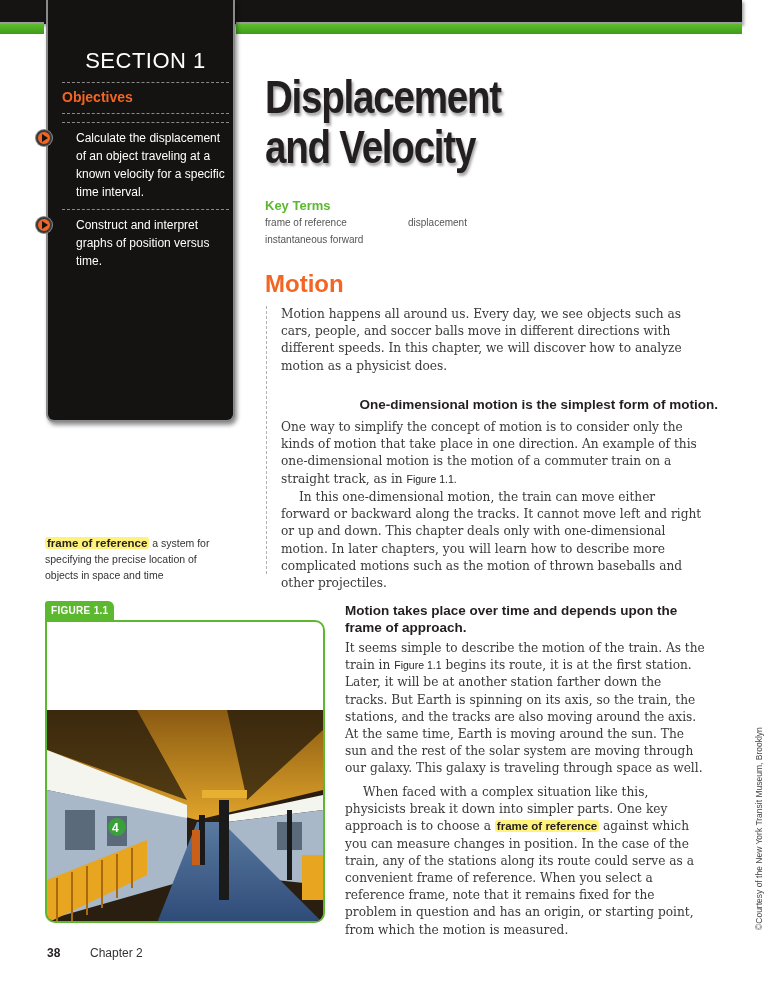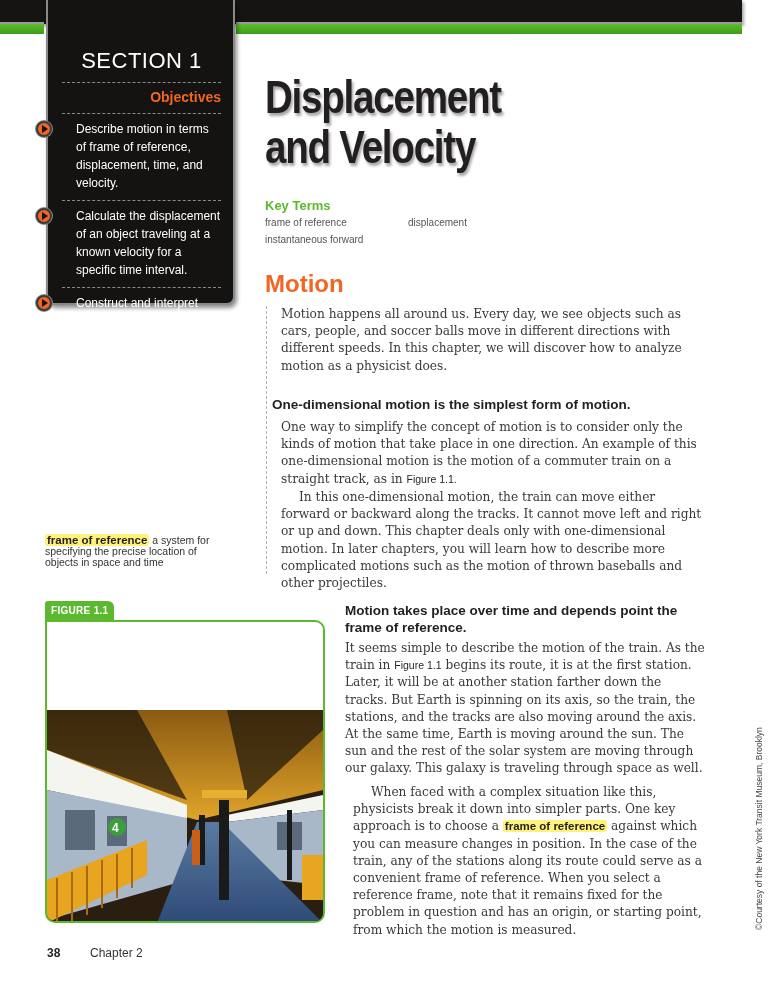--- a/index.html
+++ b/index.html
@@ -8,90 +8,86 @@
 
   
   .top-band { position: absolute; left: 0; top: 0; width: 742px; height: 24px; background: #161412; box-shadow: 2px 2px 3px rgba(0,0,0,0.35); }
   .top-green-left { position: absolute; left: 0; top: 24px; width: 44px; height: 10px; background: linear-gradient(#5cbf2a, #3f9a1a); }
   .top-green-right { position: absolute; left: 236px; top: 24px; width: 506px; height: 10px; background: linear-gradient(#5cbf2a, #3f9a1a); }
   .top-gray-line-left { position: absolute; left: 0; top: 22px; width: 44px; height: 2px; background: #9a9a9a; }
   .top-gray-line-right { position: absolute; left: 236px; top: 22px; width: 506px; height: 2px; background: #9a9a9a; }
 
   
   .section-panel {
-    position: absolute; left: 46px; top: 0; width: 189px; height: 305px;
+    position: absolute; left: 46px; top: 0; width: 189px; height: 422px;
     background: #141312; border-radius: 0 0 8px 8px;
     box-shadow: 2px 3px 4px rgba(0,0,0,0.45);
     border-left: 2px solid #8a8a8a; border-right: 2px solid #8a8a8a; border-bottom: 2px solid #8a8a8a;
-    padding: 0 12px 0 14px;
+    padding: 0 4px 0 14px;
   }
   .section-title { color: #ffffff; font-size: 22px; text-align: center; margin-top: 48px; letter-spacing: 0.5px; font-weight: normal; }
   .dash { border-top: 1px dashed #8a8a8a; margin: 8px 0 6px 0; }
-  .objectives-label { color: #f26522; font-weight: bold; font-size: 14px; text-align: right; }
+  .objectives-label { color: #f26522; font-weight: bold; font-size: 14px; text-align: left; }
   .objective { position: relative; color: #ffffff; font-size: 12px; line-height: 18px; padding-left: 14px; font-family: "Liberation Sans", sans-serif; font-stretch: condensed; }
   .obj-bullet { position: absolute; left: -26px; top: 1px; width: 16px; height: 16px; border-radius: 50%; background: #f26522; border: 2px solid #3a3a3a; box-shadow: 0 0 0 1px #888; }
   .obj-bullet::after { content: ""; position: absolute; left: 4px; top: 2px; border-left: 6px solid #141312; border-top: 4px solid transparent; border-bottom: 4px solid transparent; }
 
   
   .main-title { position: absolute; left: 265px; top: 72px; font-size: 47px; line-height: 50px; font-weight: bold; color: #231f20; letter-spacing: -1.5px; transform: scaleX(0.82); transform-origin: left top; text-shadow: 2px 3px 3px rgba(0,0,0,0.35); font-family: "Liberation Sans", sans-serif; }
 
   .key-terms { position: absolute; left: 265px; top: 198px; width: 420px; }
   .key-terms-label { color: #5cb82f; font-weight: bold; font-size: 13px; margin-bottom: 2px; }
   .kt-grid { display: grid; grid-template-columns: 143px 200px; row-gap: 1px; }
   .kt-item { color: #555; font-size: 10px; line-height: 16px; }
 
   .motion-heading { position: absolute; left: 265px; top: 270px; color: #f26522; font-weight: bold; font-size: 24px; }
 
   .dotted-rule { position: absolute; left: 266px; top: 306px; height: 268px; border-left: 1px dashed #b0b0b0; }
 
   .body-text { font-family: "DejaVu Serif", "Liberation Serif", serif; font-size: 12.2px; line-height: 17.2px; color: #3a3a3a; }
   .para1 { position: absolute; left: 281px; top: 306px; width: 420px; }
   .sub-heading { font-family: "Liberation Sans", sans-serif; font-weight: bold; color: #231f20; font-size: 13.5px; }
-  .sub1 { position: absolute; left: 272px; top: 397px; width: 420px; }
+  .sub1 { position: absolute; left: 298px; top: 397px; width: 420px; text-align: right; }
   .para2 { position: absolute; left: 281px; top: 419px; width: 424px; }
   .para3 { position: absolute; left: 281px; top: 489px; width: 424px; text-indent: 18px; }
   .fig-ref { font-family: "Liberation Sans", sans-serif; font-weight: normal; font-size: 10.5px; color: #231f20; }
   .hl { font-family: "Liberation Sans", sans-serif; font-weight: bold; font-size: 11.5px; color: #231f20; background: #fff27a; border-radius: 3px; padding: 0 2px; }
 
-  .margin-def { position: absolute; left: 45px; top: 535px; width: 180px; font-size: 10.5px; line-height: 11px; color: #333; }
+  .margin-def { position: absolute; left: 45px; top: 535px; width: 180px; font-size: 10.5px; line-height: 16px; color: #333; }
 
   
   .fig-tab { position: absolute; left: 45px; top: 601px; background: #5cb82f; color: #fff; font-weight: bold; font-size: 10px; padding: 4px 6px 4px 6px; border-radius: 3px 6px 0 0; letter-spacing: 0.3px; }
   .fig-box { position: absolute; left: 45px; top: 620px; width: 280px; height: 303px; border: 2px solid #5cb82f; border-radius: 0 10px 10px 10px; background: #fff; overflow: hidden; }
   .fig-caption { padding: 7px 10px 0 10px; font-size: 11px; line-height: 16px; color: #666; height: 90px; }
   .fig-caption-title { color: #231f20; font-weight: bold; font-size: 13.5px; margin-right: 4px; }
   .photo { position: absolute; left: 0; top: 88px; width: 276px; height: 213px; overflow: hidden; background: #2b2016; }
 
   .sub2 { position: absolute; left: 345px; top: 602px; width: 360px; line-height: 17px; }
   .para4 { position: absolute; left: 345px; top: 640px; width: 360px; }
-  .para5 { position: absolute; left: 345px; top: 784px; width: 360px; text-indent: 18px; margin-left: 8px; }
+  .para5 { position: absolute; left: 345px; top: 784px; width: 360px; text-indent: 18px; }
 
   .credit { position: absolute; left: 754px; top: 930px; transform-origin: left top; transform: rotate(-90deg); font-size: 8.5px; color: #444; white-space: nowrap; }
 
   .page-num { position: absolute; left: 47px; top: 946px; font-size: 12px; font-weight: bold; color: #231f20; }
   .chapter-label { position: absolute; left: 90px; top: 946px; font-size: 12px; color: #333; }
 </style>
 </head>
 <body>
 
 <div class="top-band"></div>
 <div class="top-gray-line-left"></div>
 <div class="top-gray-line-right"></div>
 <div class="top-green-left"></div>
 <div class="top-green-right"></div>
 
 <div class="section-panel">
   <div class="section-title">SECTION 1</div>
   <div class="dash"></div>
   <div class="objectives-label">Objectives</div>
   <div class="dash"></div>
-  <div class="objective">
-    <span class="obj-bullet"></span>
-    <span>Describe motion in terms of frame of reference, displacement, time, and velocity.</span>
-  </div>
   <div class="dash"></div>
   <div class="objective">
     <span class="obj-bullet"></span>
     <span>Calculate the displacement of an object traveling at a known velocity for a specific time interval.</span>
   </div>
   <div class="dash"></div>
   <div class="objective">
     <span class="obj-bullet"></span>
     <span>Construct and interpret graphs of position versus time.</span>
   </div>
@@ -163,20 +159,20 @@
       <rect x="255" y="145" width="21" height="45" fill="#e8a520"></rect>
       <rect x="172" y="90" width="10" height="100" fill="#1a1a1a"></rect>
       <rect x="155" y="80" width="45" height="8" fill="#e8b030"></rect>
       <rect x="152" y="105" width="6" height="50" fill="#1a1a1a"></rect>
       <rect x="240" y="100" width="5" height="70" fill="#1a1a1a"></rect>
       <rect x="145" y="120" width="8" height="35" fill="#c8601a"></rect>
     </svg>
   </div>
 </div>
 
-<div class="sub-heading sub2">Motion takes place over time and depends point the frame of reference.</div>
+<div class="sub-heading sub2">Motion takes place over time and depends upon the frame of approach.</div>
 <p class="body-text para4"><span>It seems simple to describe the motion of the train. As the train in </span><span class="fig-ref">Figure 1.1</span><span> begins its route, it is at the first station. Later, it will be at another station farther down the tracks. But Earth is spinning on its axis, so the train, the stations, and the tracks are also moving around the axis. At the same time, Earth is moving around the sun. The sun and the rest of the solar system are moving through our galaxy. This galaxy is traveling through space as well.</span></p>
 <p class="body-text para5"><span>When faced with a complex situation like this, physicists break it down into simpler parts. One key approach is to choose a </span><span class="hl">frame of reference</span><span> against which you can measure changes in position. In the case of the train, any of the stations along its route could serve as a convenient frame of reference. When you select a reference frame, note that it remains fixed for the problem in question and has an origin, or starting point, from which the motion is measured.</span></p>
 
 <div class="credit">©Courtesy of the New York Transit Museum, Brooklyn</div>
 
 <div class="page-num">38</div>
 <div class="chapter-label">Chapter 2</div>
 
 </body></html>

